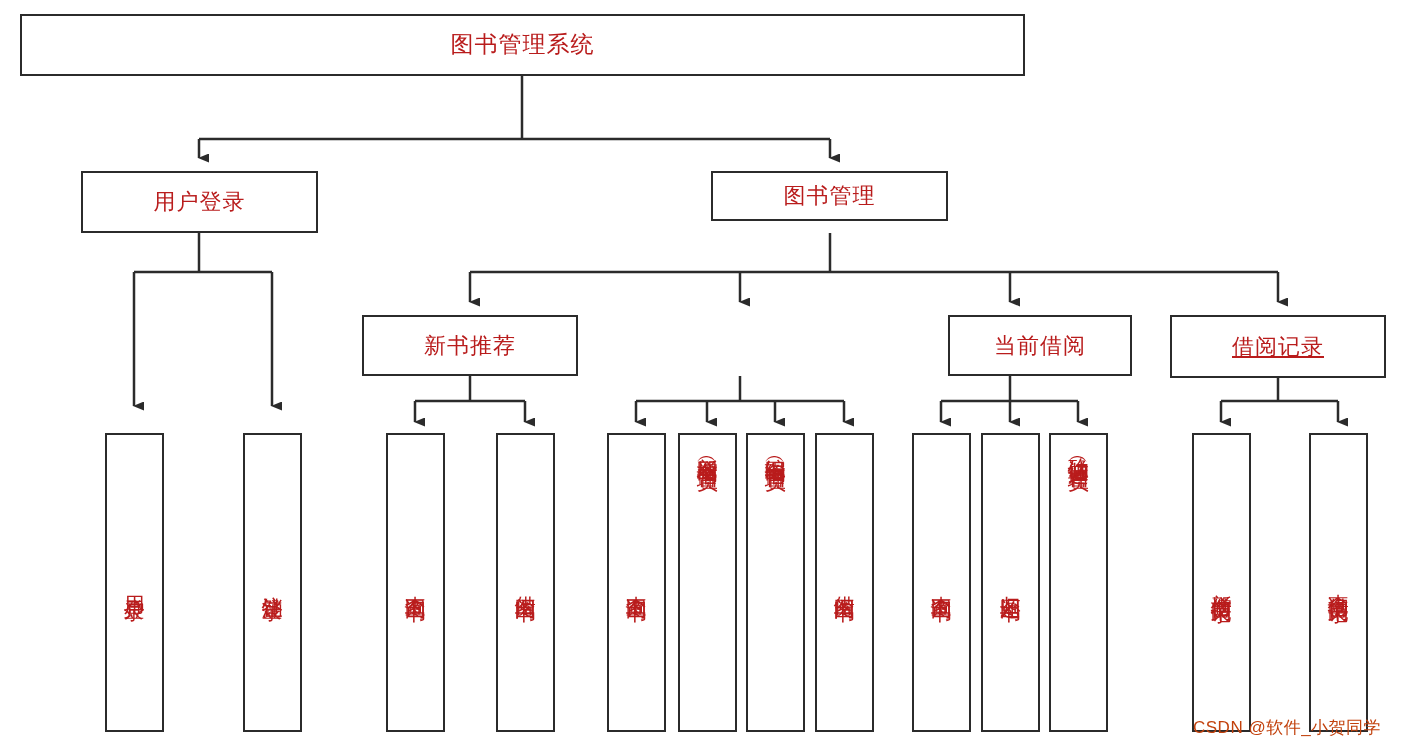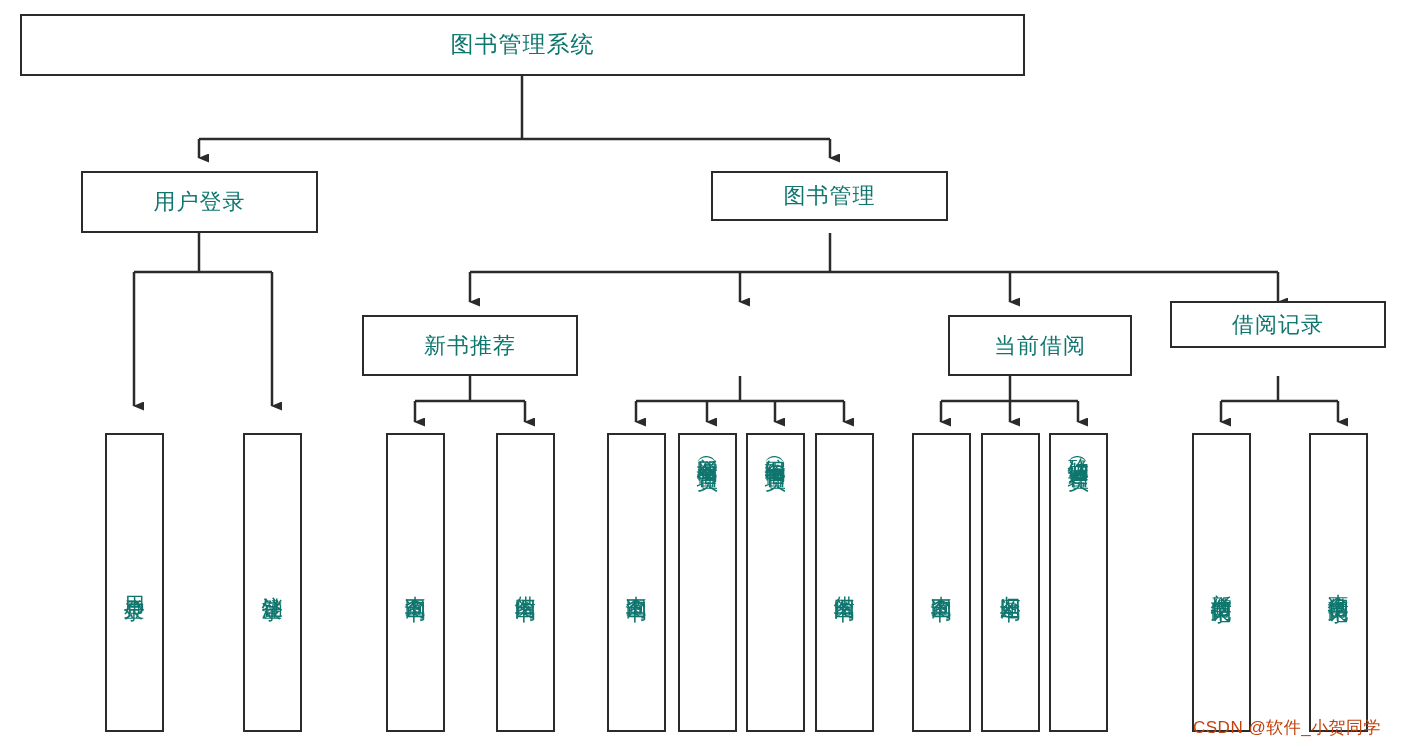--- a/index.html
+++ b/index.html
@@ -26,21 +26,21 @@
     pointer-events: none;
   }
   .node {
     position: absolute;
     box-sizing: border-box;
     border: 2.5px solid #2b2b2b;
     background: #ffffff;
     display: flex;
     align-items: center;
     justify-content: center;
-    color: #0f766e;
+    color: #b91c1c;
   }
   .node-label {
     display: block;
     text-align: center;
     line-height: 1.18;
     letter-spacing: 1px;
   }
   .level-0 .node-label { font-size: 23px; }
   .level-1 .node-label { font-size: 22px; }
   .level-2 .node-label { font-size: 22px; }
@@ -137,21 +137,21 @@
   <div class="node level-1" style="left:711px; top:171px; width:237px; height:50px;">
     <span class="node-label">图书管理</span>
   </div>
 
   <div class="node level-2" style="left:362px; top:315px; width:216px; height:61px;">
     <span class="node-label">新书推荐</span>
   </div>
   <div class="node level-2" style="left:948px; top:315px; width:184px; height:61px;">
     <span class="node-label">当前借阅</span>
   </div>
-  <div class="node level-2" style="left:1170px; top:301px; width:216px; height:47px;">
+  <div class="node level-2" style="left:1170px; top:315px; width:216px; height:63px;text-decoration:underline;">
     <span class="node-label">借阅记录</span>
   </div>
 
   <div class="node leaf leaf-center" style="left:105px; top:433px; width:59px; height:299px;">
     <span class="node-label">用户登录</span>
   </div>
   <div class="node leaf leaf-center" style="left:243px; top:433px; width:59px; height:299px;">
     <span class="node-label">注销登录</span>
   </div>
 

